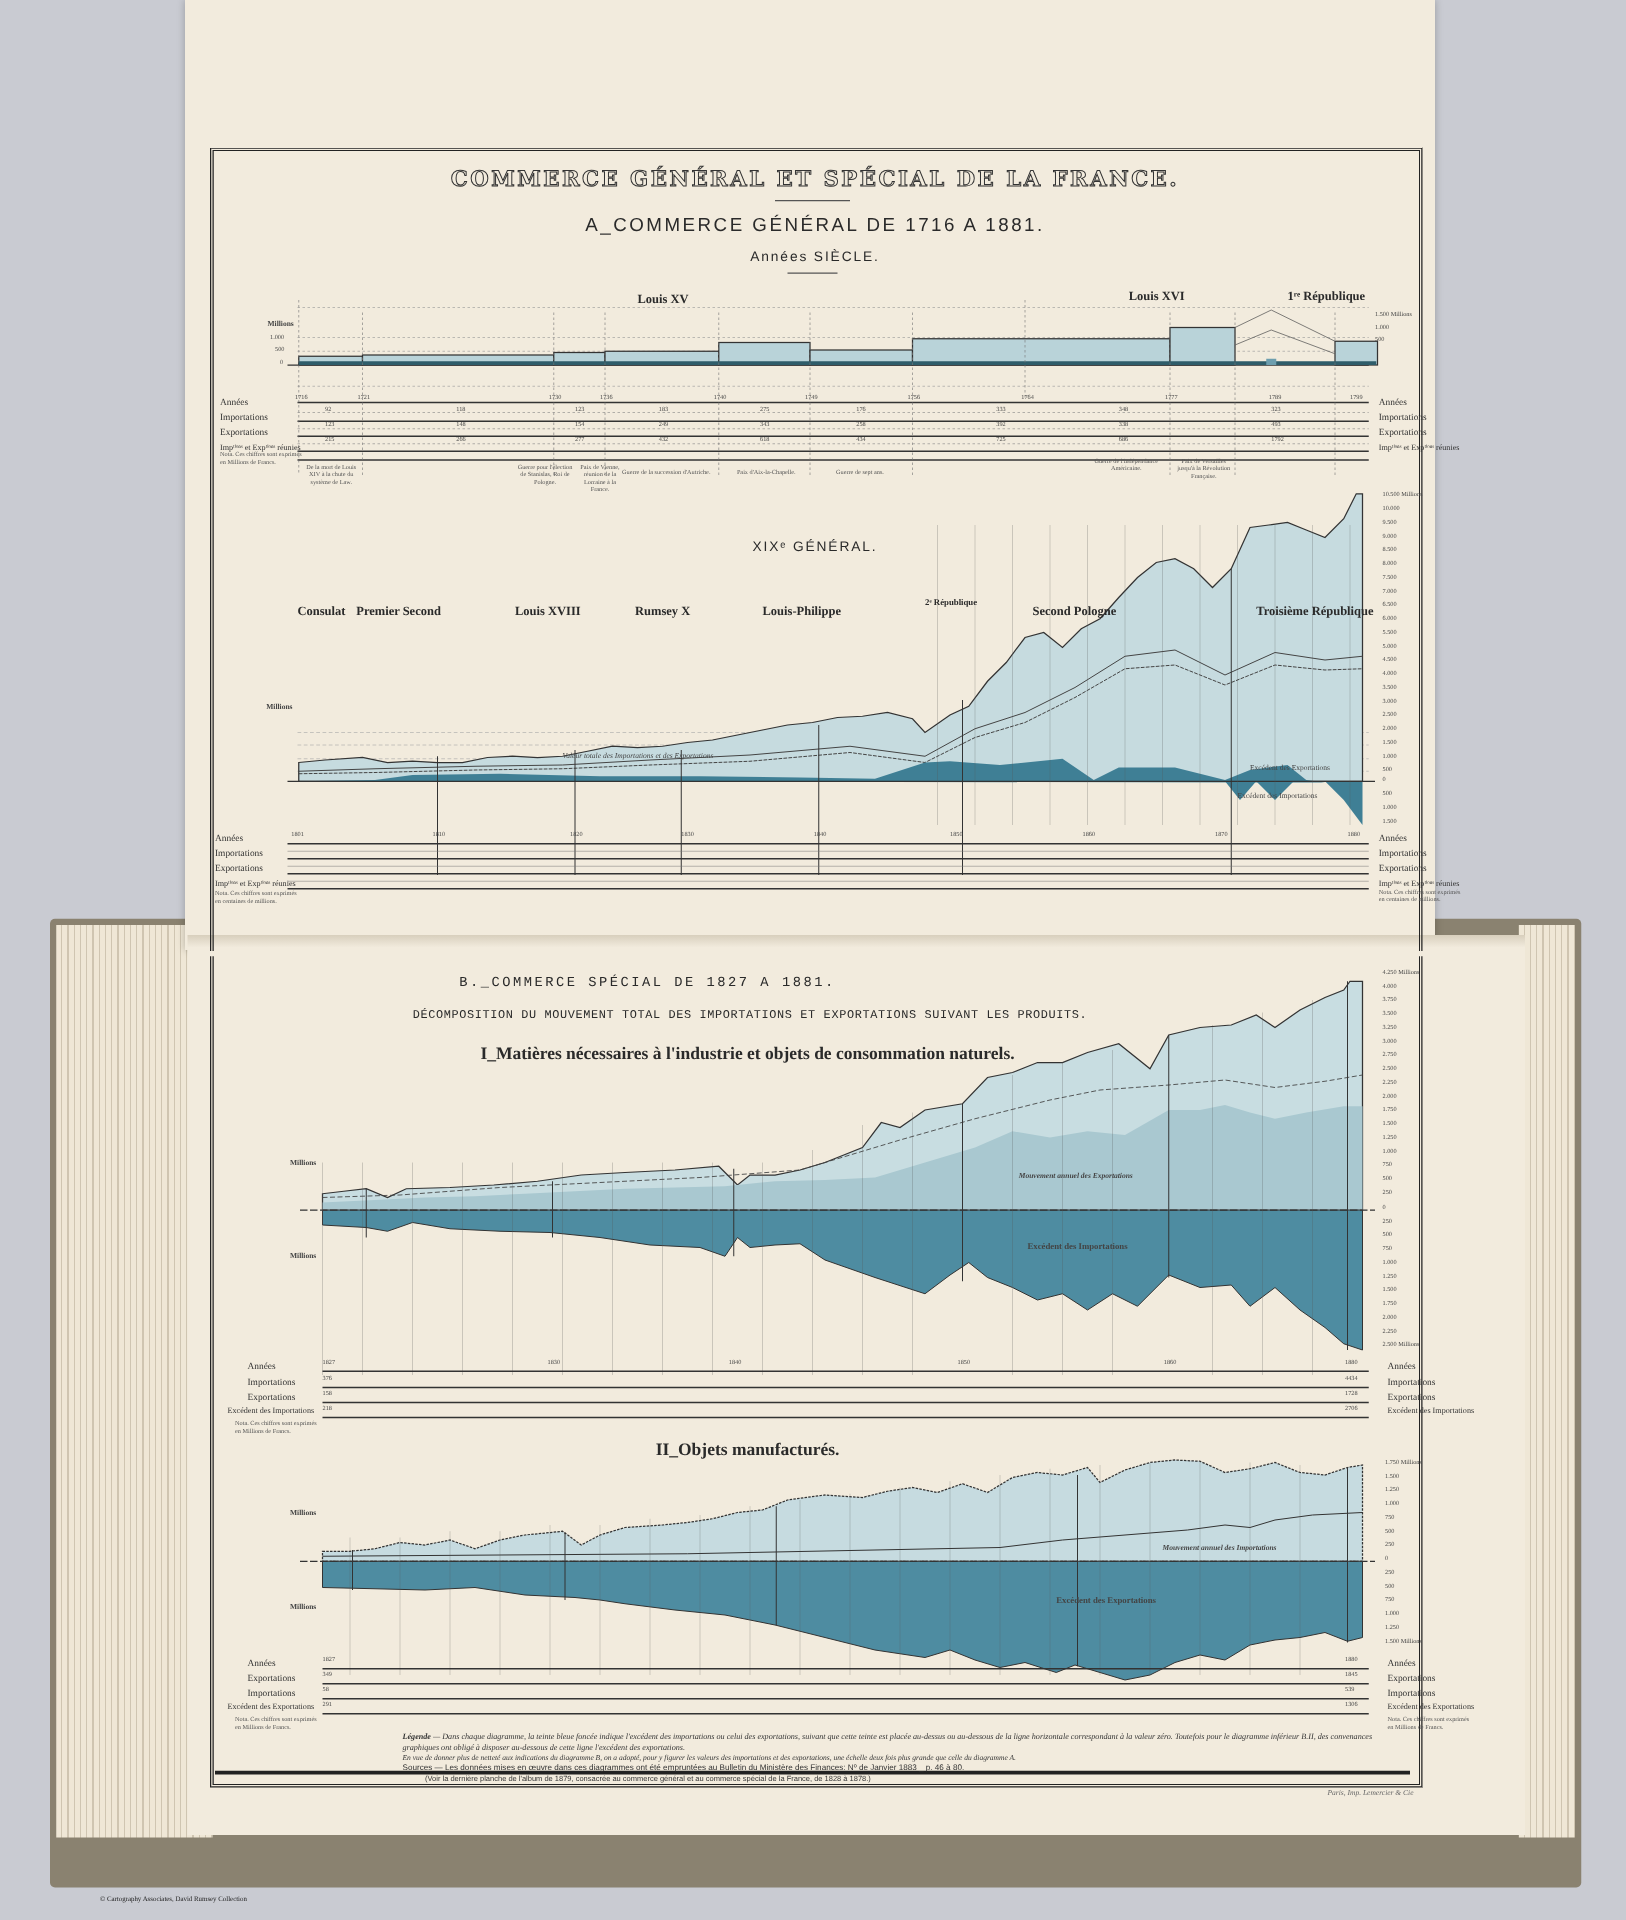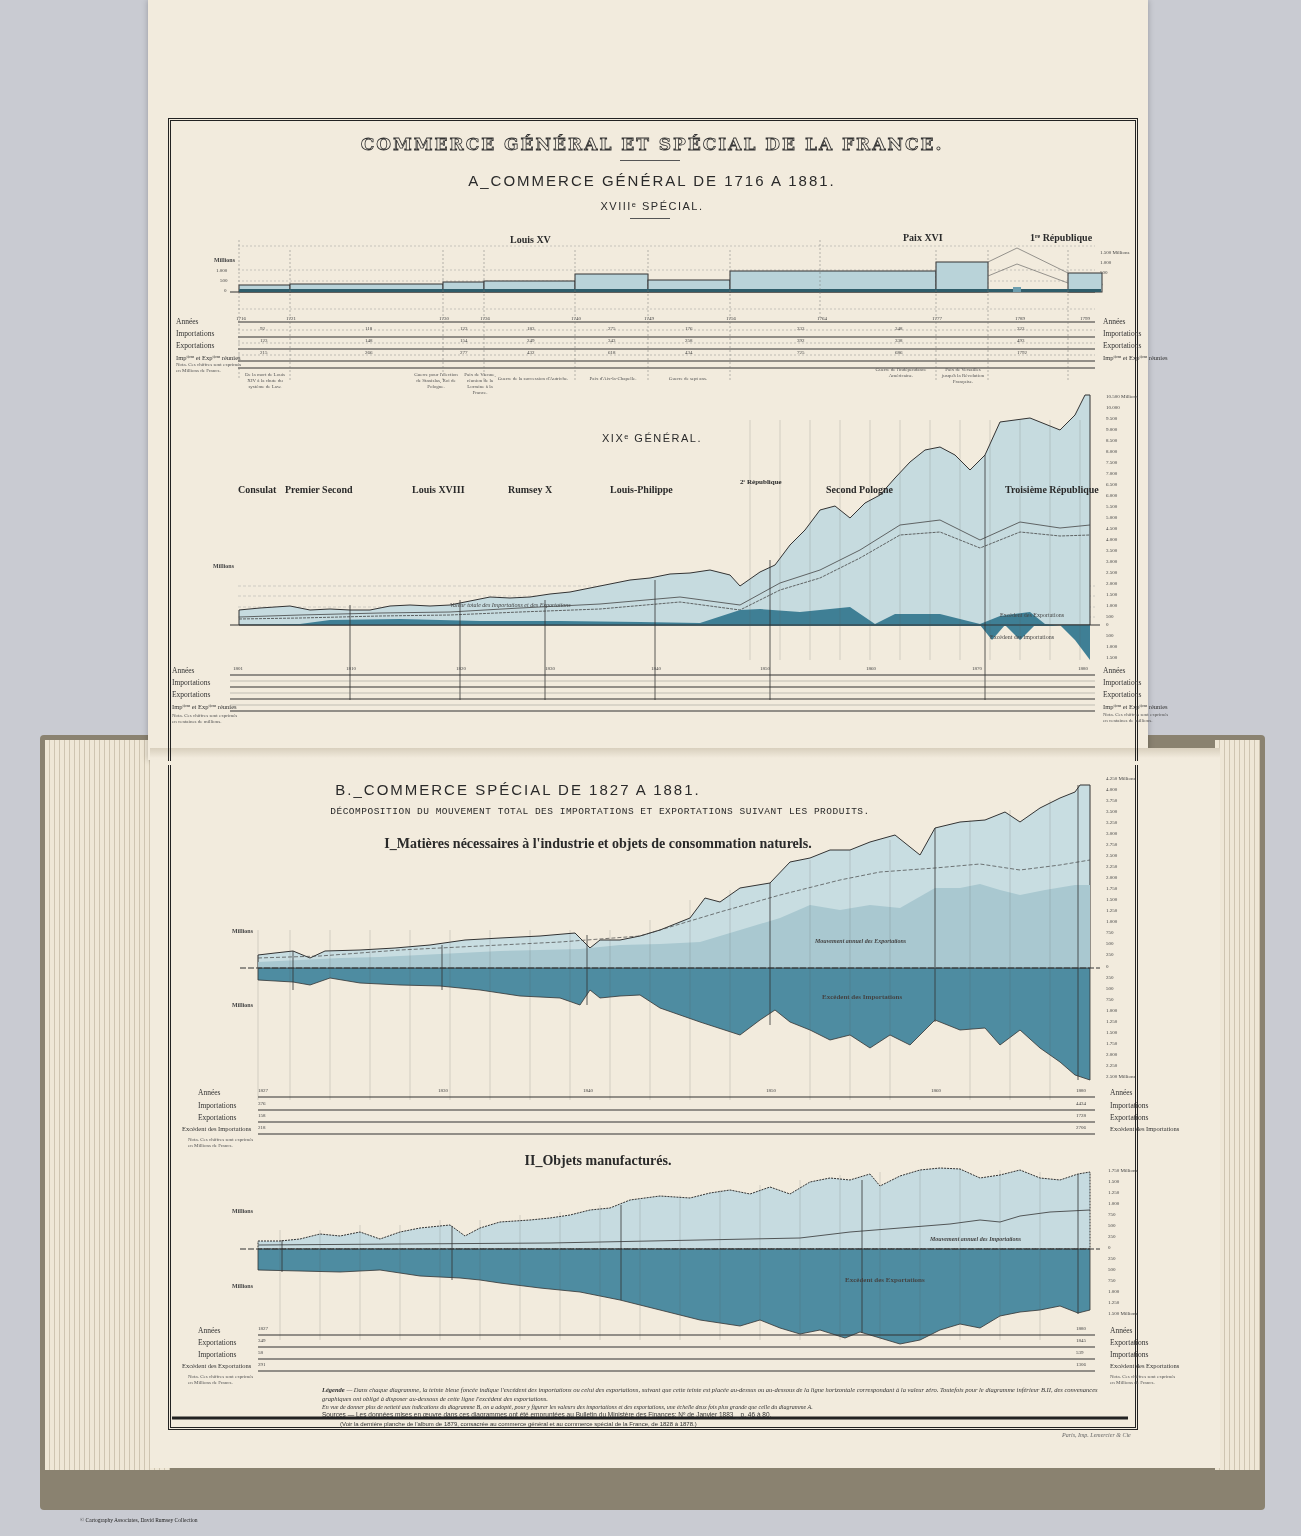--- a/index.html
+++ b/index.html
@@ -12,21 +12,21 @@
   .page-stack-right{left:1215px;top:740px;width:45px;height:730px;background:repeating-linear-gradient(90deg,#efe7d6 0 4px,#cfc5b1 4px 5px);}
   .lower-page{left:150px;top:748px;width:1070px;height:720px;background:#f2ebdd;}
   .frame-top{left:168px;top:118px;width:964px;height:640px;border:3px double #222;border-bottom:none;}
   .frame-bottom{left:168px;top:765px;width:964px;height:662px;border:3px double #222;border-top:none;}
   .fold-shadow{left:150px;top:748px;width:1070px;height:10px;background:linear-gradient(#d8cfbd,#f2ebdd);}
   .center{text-align:center;}
   .main-title{left:168px;top:134px;width:968px;font-family:"DejaVu Serif",serif;font-weight:bold;font-size:17px;letter-spacing:2px;color:#f2ebdd;-webkit-text-stroke:0.8px #333;}
   .sub-a{left:168px;top:172px;width:968px;font-family:"Liberation Sans",sans-serif;font-size:15px;letter-spacing:2px;}
   .xviii{left:168px;top:200px;width:968px;font-family:"Liberation Sans",sans-serif;font-size:11px;letter-spacing:1.5px;}
   .xix{left:168px;top:432px;width:968px;font-family:"Liberation Sans",sans-serif;font-size:11px;letter-spacing:1.5px;}
-  .sub-b{left:168px;top:781px;width:700px;font-family:Liberation Sans, sans-serif;font-size:15px;letter-spacing:2px;}
+  .sub-b{left:168px;top:781px;width:700px;font-family:Liberation Mono, monospace;font-size:11px;letter-spacing:2px;}
   .sub-b2{left:168px;top:806px;width:900px;font-family:"Liberation Mono",monospace;font-size:9.5px;letter-spacing:.5px;}
   .sec-1{left:168px;top:836px;width:860px;font-size:14px;font-weight:bold;}
   .sec-2{left:168px;top:1153px;width:860px;font-size:14px;font-weight:bold;}
   .divider{height:1px;background:#555;width:60px;}
   .reign{font-size:10px;font-weight:bold;white-space:nowrap;}
   .axis-lbl{font-size:6px;color:#444;white-space:nowrap;}
   .row-label{font-size:7.5px;color:#333;white-space:nowrap;}
   .row-label-r{font-size:7.5px;color:#333;white-space:nowrap;}
   .note{font-size:5px;color:#555;line-height:6px;width:70px;}
   .tick-val{font-size:5px;color:#444;white-space:nowrap;}
@@ -46,27 +46,27 @@
 <div class="abs lower-page"></div>
 <div class="abs fold-shadow"></div>
 <div class="abs frame-top"></div>
 <div class="abs frame-bottom"></div>
 
 <div class="abs main-title center">COMMERCE GÉNÉRAL ET SPÉCIAL DE LA FRANCE.</div>
 <div class="abs center" style="left:620px;top:160px;">
     <div class="divider"></div>
   </div>
 <div class="abs sub-a center">A_COMMERCE GÉNÉRAL DE 1716 A 1881.</div>
-<div class="abs xviii center">XVIIIᵉ SPÉCIAL.</div>
+<div class="abs xviii center">Années SIÈCLE.</div>
 <div class="abs" style="left:630px;top:218px;">
     <div class="divider" style="width:40px"></div>
   </div>
 
 <div class="abs reign" style="left:510px;top:234px;">Louis XV</div>
-<div class="abs reign" style="left:903px;top:232px;">Paix XVI</div>
+<div class="abs reign" style="left:903px;top:232px;">Louis XVI</div>
 <div class="abs reign" style="left:1030px;top:232px;">1ʳᵉ République</div>
 
 <div class="abs axis-lbl" style="left:214px;top:257px;font-weight:bold;">Millions</div>
 <div class="abs tick-val" style="left:216px;top:268px;">1.000</div>
 <div class="abs tick-val" style="left:220px;top:278px;">500</div>
 <div class="abs tick-val" style="left:224px;top:288px;">0</div>
 <div class="abs tick-val" style="left:1100px;top:250px;">1.500 Millions</div>
 <div class="abs tick-val" style="left:1100px;top:260px;">1.000</div>
 <div class="abs tick-val" style="left:1100px;top:270px;">500</div>
 <div class="abs tick-val" style="left:1100px;top:282px;">0</div>

